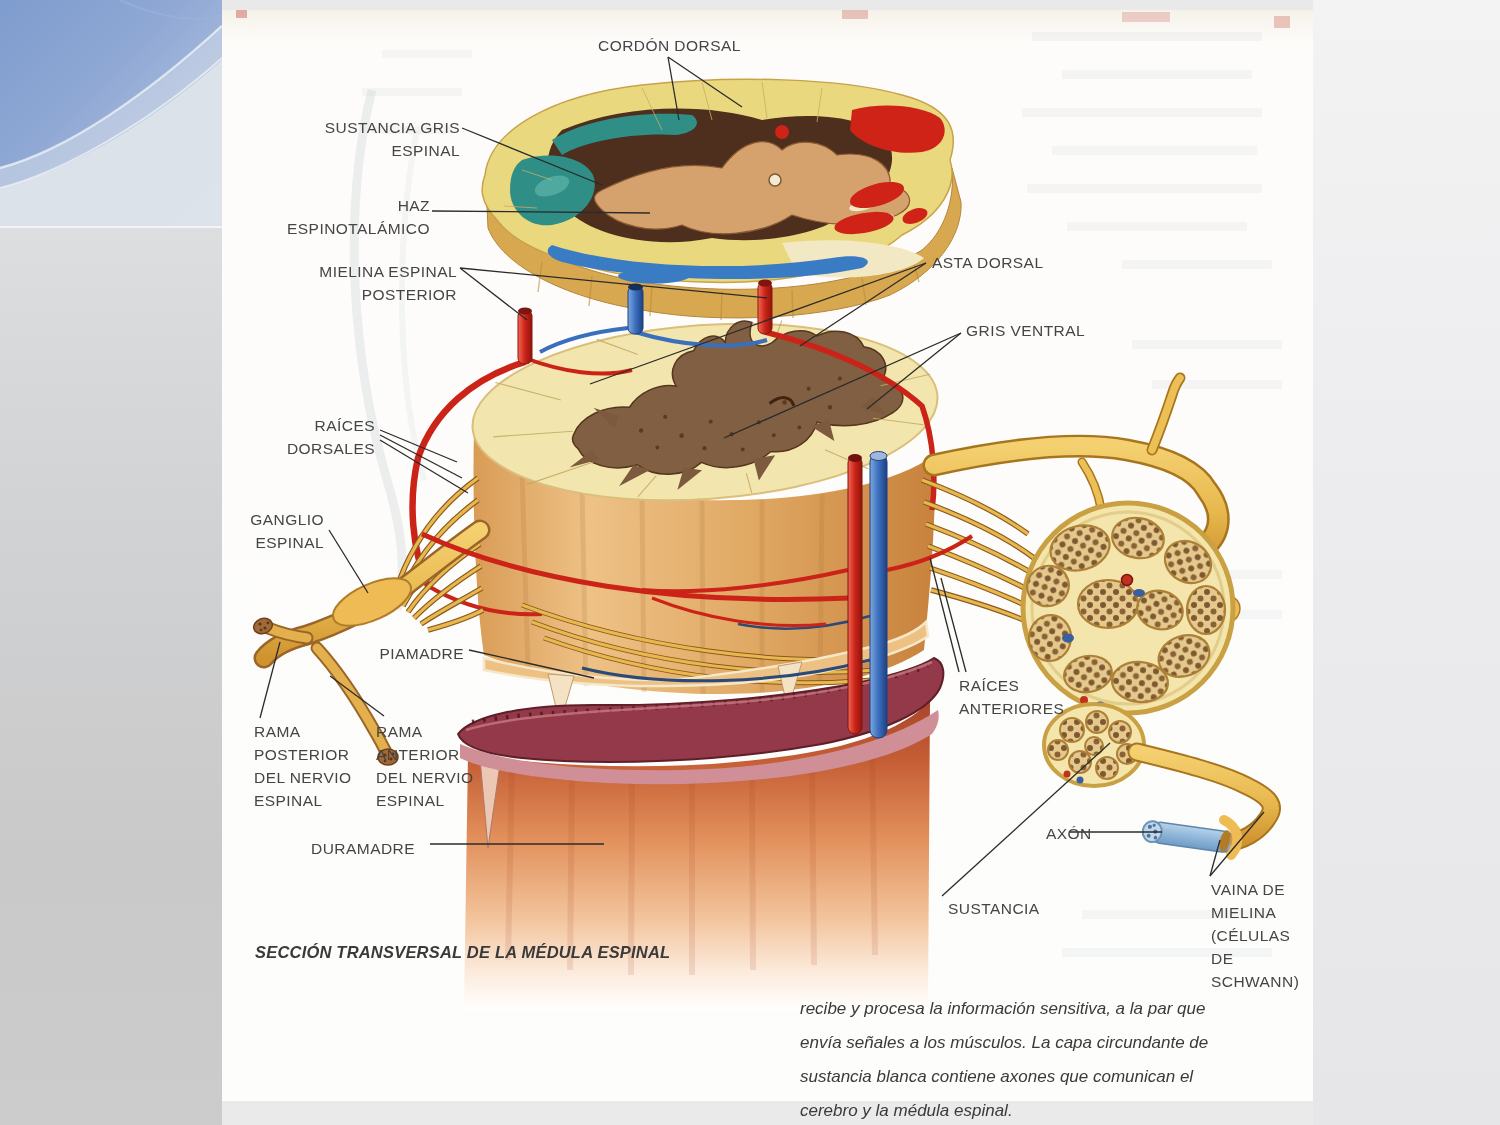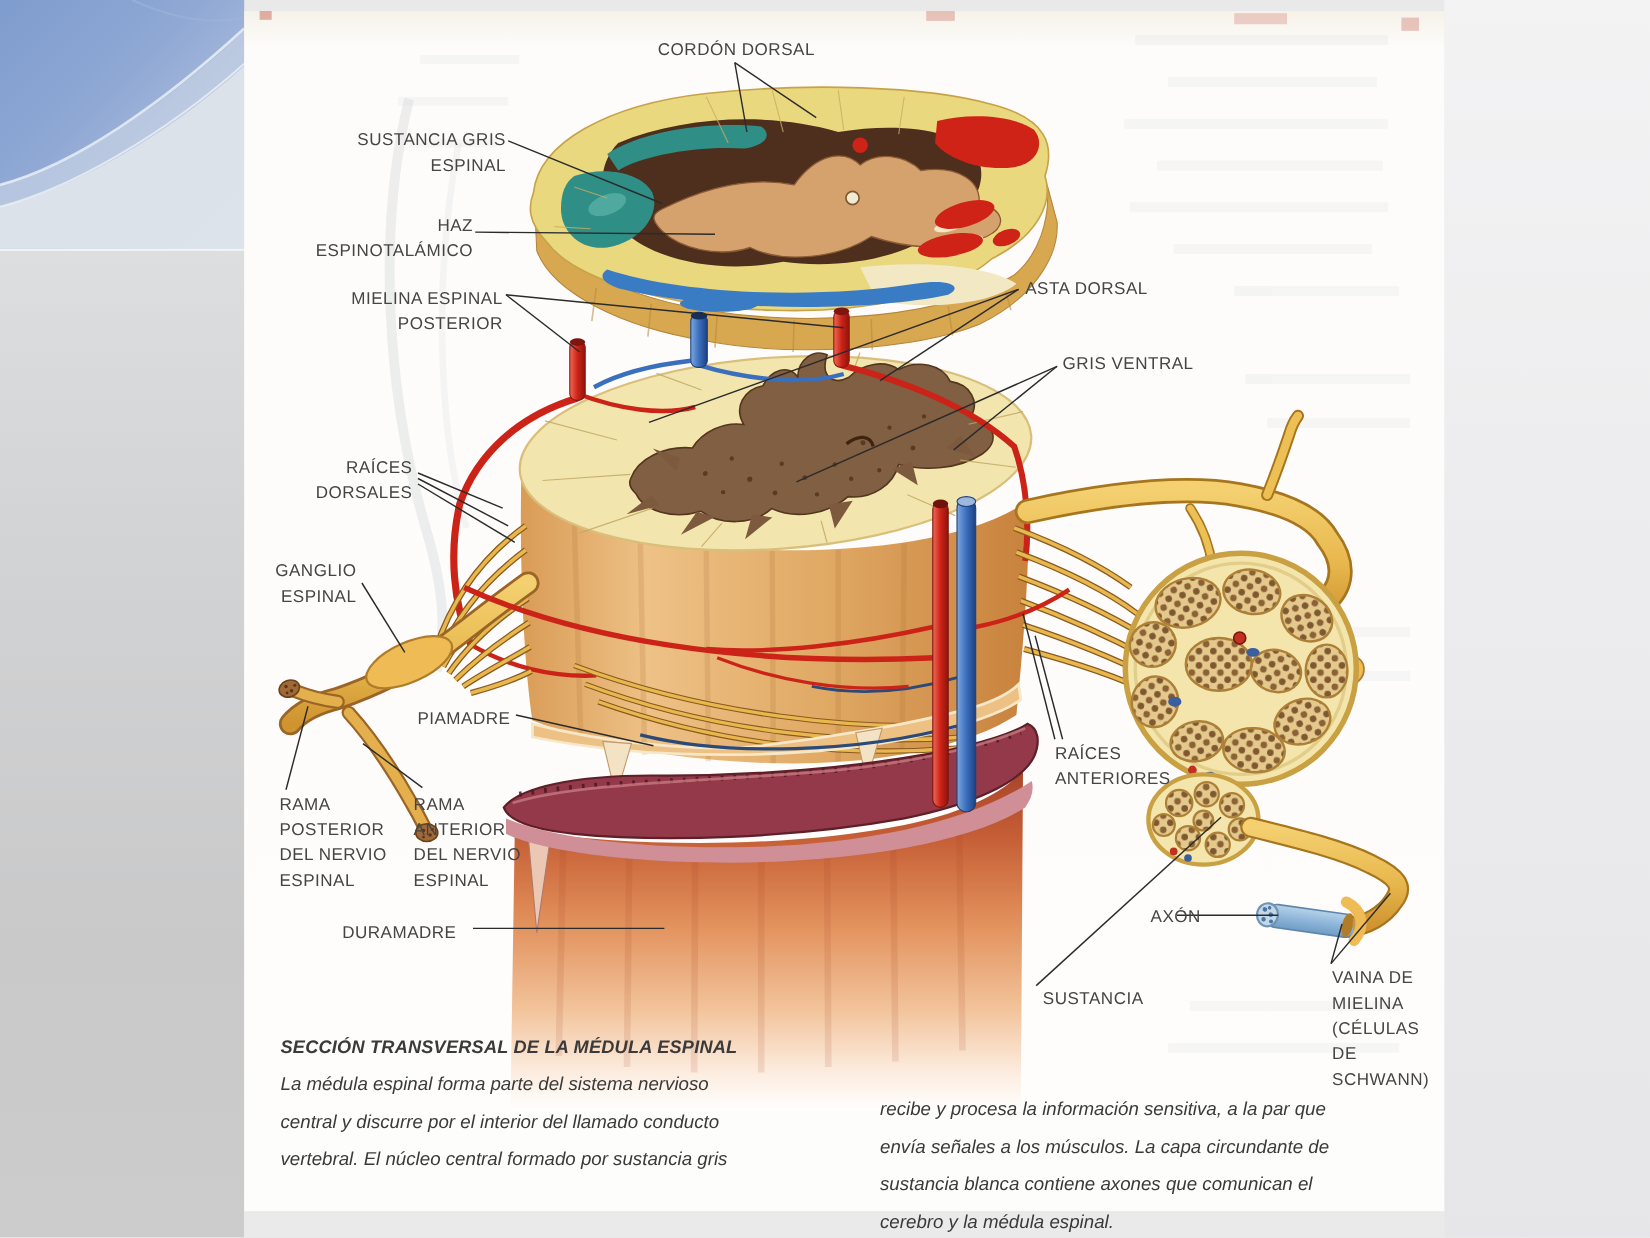--- a/index.html
+++ b/index.html
@@ -491,23 +491,20 @@
     <div class="lbl" style="left:737px;top:664px;">RAÍCES
 ANTERIORES</div>
     <div class="lbl" style="left:824px;top:812px;">AXÓN</div>
     <div class="lbl" style="left:726px;top:887px;">SUSTANCIA</div>
     <div class="lbl" style="left:976px;top:868px;margin-left:13px;">VAINA DE MIELINA
 (CÉLULAS DE
 SCHWANN)</div>
 
     <div class="caption-col" style="left:33px;top:933px;">
       <p class="caption-title">SECCIÓN TRANSVERSAL DE LA MÉDULA ESPINAL</p>
-      <p class="caption-body">La médula espinal forma parte del sistema nervioso
-central y discurre por el interior del llamado conducto
-vertebral. El núcleo central formado por sustancia gris</p>
     </div>
     <div class="caption-col" style="left:578px;top:982px;">
       <p class="caption-body">recibe y procesa la información sensitiva, a la par que
 envía señales a los músculos. La capa circundante de
 sustancia blanca contiene  axones que comunican el
 cerebro y la médula espinal.</p>
     </div>
 
   </div>
 </div>

